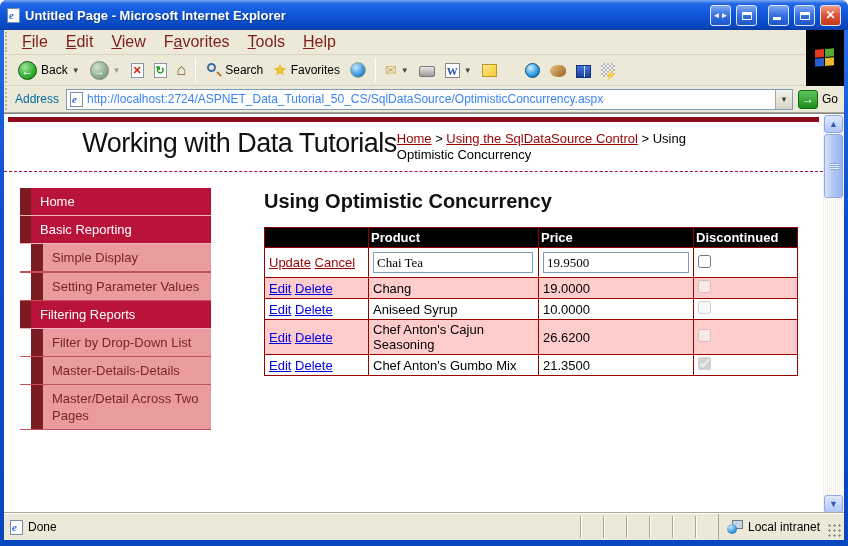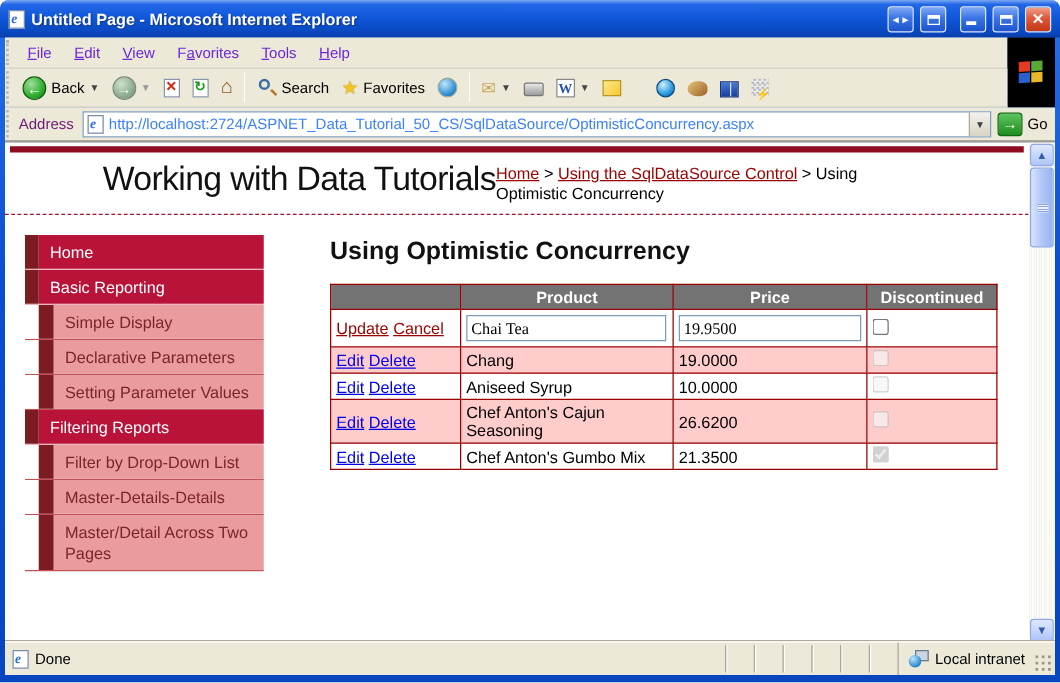--- a/index.html
+++ b/index.html
@@ -17,21 +17,21 @@
     background:linear-gradient(180deg,#7fa8f4,#3a74e4 45%,#1d54cc);color:#fff;font-size:8px;line-height:19px;text-align:center}
   .tbtn.close{background:linear-gradient(180deg,#f0a088,#e0573a 45%,#c23818);font-size:12px;font-weight:bold;line-height:19px}
   .tbtn .winbox{position:absolute;left:5px;top:6px;width:10px;height:8px;border:1px solid #fff;border-top:3px solid #fff}
   .tbtn .minbar{position:absolute;left:4px;bottom:5px;width:8px;height:3px;background:#fff}
   .tbtn.gap{margin-left:6px}
 
   
   .bar{position:absolute;left:4px;width:840px;background:#ece9d8}
   .grip{width:5px;align-self:stretch;margin:2px 3px 2px 1px;border-left:2px dotted #b8b4a2;flex:none}
   .menubar{top:30px;height:25px;display:flex;align-items:center;border-bottom:1px solid #d8d4c4;width:802px}
-  .menuitem{padding:3px 9px;font-size:12px;color:#6d28d9}
+  .menuitem{padding:3px 9px;font-size:16px;color:#7f1d1d}
   .menuitem u{text-decoration:underline}
   .throbber{position:absolute;right:4px;top:30px;width:38px;height:56px;background:#000;display:flex;align-items:center;justify-content:center}
   .winflag{position:relative;width:20px;height:18px;transform:skewY(-4deg)}
   .winflag b{position:absolute;width:9px;height:8px}
   .winflag b:nth-child(1){left:0;top:0;background:#e33b22}
   .winflag b:nth-child(2){left:10px;top:0;background:#5aa834}
   .winflag b:nth-child(3){left:0;top:9px;background:#2b5fd0}
   .winflag b:nth-child(4){left:10px;top:9px;background:#e8b82a}
 
   .toolbar{top:55px;height:31px;display:flex;align-items:center;border-bottom:1px solid #d8d4c4;width:802px;font-size:12px}
@@ -57,21 +57,21 @@
   .wordico{width:15px;height:15px;background:#fff;border:1px solid #888;color:#2a52b0;font:bold 11px "Liberation Serif",serif;text-align:center;line-height:14px}
   .noteico{width:15px;height:13px;background:linear-gradient(135deg,#ffe98a,#f4c833);border:1px solid #b89820}
   .msn{width:15px;height:15px;border-radius:50%;background:radial-gradient(circle at 35% 30%,#cfeeff,#2a9ade 60%,#0a5a9e);border:1px solid #0a4a80}
   .dog{width:16px;height:12px;border-radius:50% 40% 40% 50%;background:linear-gradient(135deg,#e8c27a,#9a6226);margin-top:2px}
   .bookico{position:relative;width:15px;height:13px;background:linear-gradient(180deg,#4a78d8,#1a3e9e);border:1px solid #12307e;margin-top:2px}
   .bookico:after{content:"";position:absolute;left:7px;top:0;bottom:0;width:1px;background:#cfe0ff}
   .pixico{width:14px;height:14px;background:conic-gradient(#bbb 25%,#eee 0 50%,#bbb 0 75%,#eee 0);background-size:4px 4px;position:relative}
   .pixico:after{content:"⚡";position:absolute;right:-2px;bottom:-3px;font-size:9px;color:#e8a818}
 
   .addrbar{top:86px;height:27px;display:flex;align-items:center;border-bottom:1px solid #aca899;font-size:12px}
-  .addrlabel{color:#701a75;padding:0 7px 0 2px}
+  .addrlabel{color:#0369a1;padding:0 7px 0 2px}
   .addrbox{flex:1;height:21px;background:#fff;border:1px solid #7f9db9;display:flex;align-items:center;padding-left:3px;gap:4px}
   .addrtext{flex:1;font-size:12px;color:#3b82f6;white-space:nowrap;overflow:hidden}
   .combobtn{width:17px;height:19px;background:linear-gradient(180deg,#f2f1ec,#d8d4c4);border-left:1px solid #aca899;text-align:center;font-size:8px;color:#404040;line-height:19px;flex:none}
   .gobtn{display:flex;align-items:center;gap:4px;margin:0 6px 0 5px}
   .goarrow{width:20px;height:19px;border-radius:3px;background:linear-gradient(180deg,#5fc45f,#1d8e1d);border:1px solid #0e6a0e;color:#fff;font-weight:bold;text-align:center;line-height:17px;font-size:12px}
 
   
   .viewport{position:absolute;left:4px;top:113px;width:840px;height:400px;background:#fff;border-top:1px solid #848484;overflow:hidden}
   .pagearea{position:absolute;left:0;top:0;width:819px;height:400px;overflow:hidden}
   .topbar{height:5px;background:#8e0b20;margin:3px 4px 0 4px}
@@ -91,21 +91,21 @@
   .blk2{width:12px;background:#7b1b22;flex:none}
   .lab1{flex:1;background:#ba1339;color:#fff;padding:6px 6px 6px 9px}
   .lab2{flex:1;background:#e99b9e;color:#7c2528;padding:5px 6px 5px 9px;line-height:17px}
 
   
   .main{width:535px;margin-left:53px}
   .main h1{font-size:20px;color:#111;margin:2px 0 14px 0}
   .warn{color:#f00;font-weight:bold;font-style:italic;font-size:19px;line-height:20px;margin-bottom:9px;letter-spacing:-0.2px}
   table.grid{border-collapse:collapse;font-size:13px}
   table.grid td,table.grid th{border:1px solid #990000;padding:2px 4px;text-align:left;vertical-align:middle}
-  table.grid th{background:#737373;color:#fff;text-align:center;font-weight:bold;padding:2px}
+  table.grid th{background:#000000;color:#fff;font-weight:bold;padding:2px}
   .c-act{width:104px}.c-prod{width:170px}.c-price{width:154px}.c-disc{width:104px}
   tr.alt td{background:#ffcccc}
   tr.editrow td{height:30px}
   .lnk-m{color:#990000;text-decoration:underline}
   .lnk-b{color:#0000e8;text-decoration:underline}
   .tbx{border:1px solid #7f9db9;height:21px;font-size:13px;font-family:Liberation Serif, serif;padding:1px 3px}
   .tbx.prod{width:160px}.tbx.price{width:146px}
 
   
   .vscroll{position:absolute;right:0;top:0;width:21px;height:400px;background:
@@ -281,21 +281,20 @@
               <span class="lab1">Basic Reporting</span>
             </div>
           <div class="row l2">
               <span class="ind"></span>
               <span class="blk2"></span>
               <span class="lab2">Simple Display</span>
             </div>
           <div class="row l2">
               <span class="ind"></span>
               <span class="blk2"></span>
-              <span class="lab2">Declarative Parameters</span>
             </div>
           <div class="row l2">
               <span class="ind"></span>
               <span class="blk2"></span>
               <span class="lab2">Setting Parameter Values</span>
             </div>
           <div class="row l1">
               <span class="blk1"></span>
               <span class="lab1">Filtering Reports</span>
             </div>

